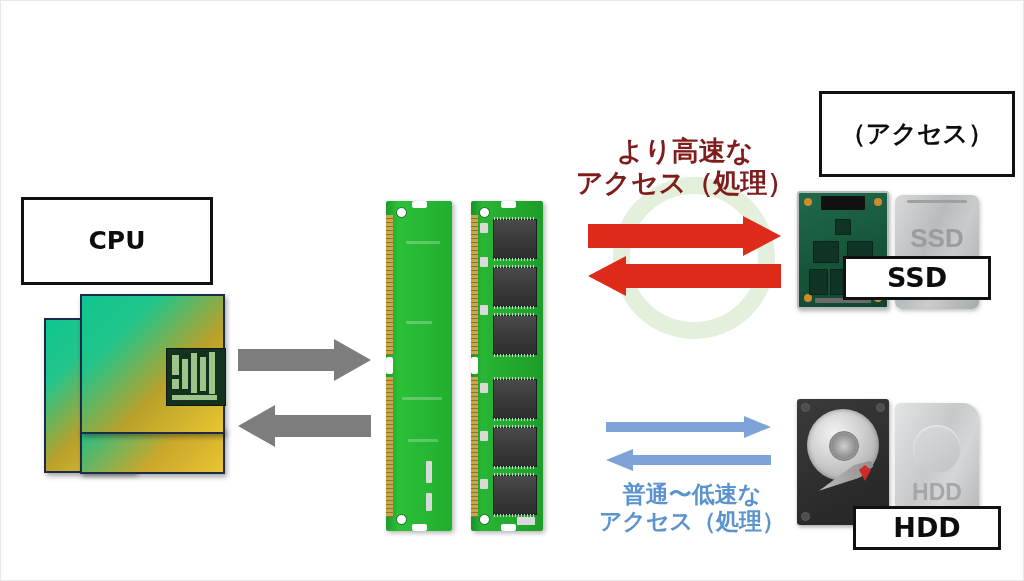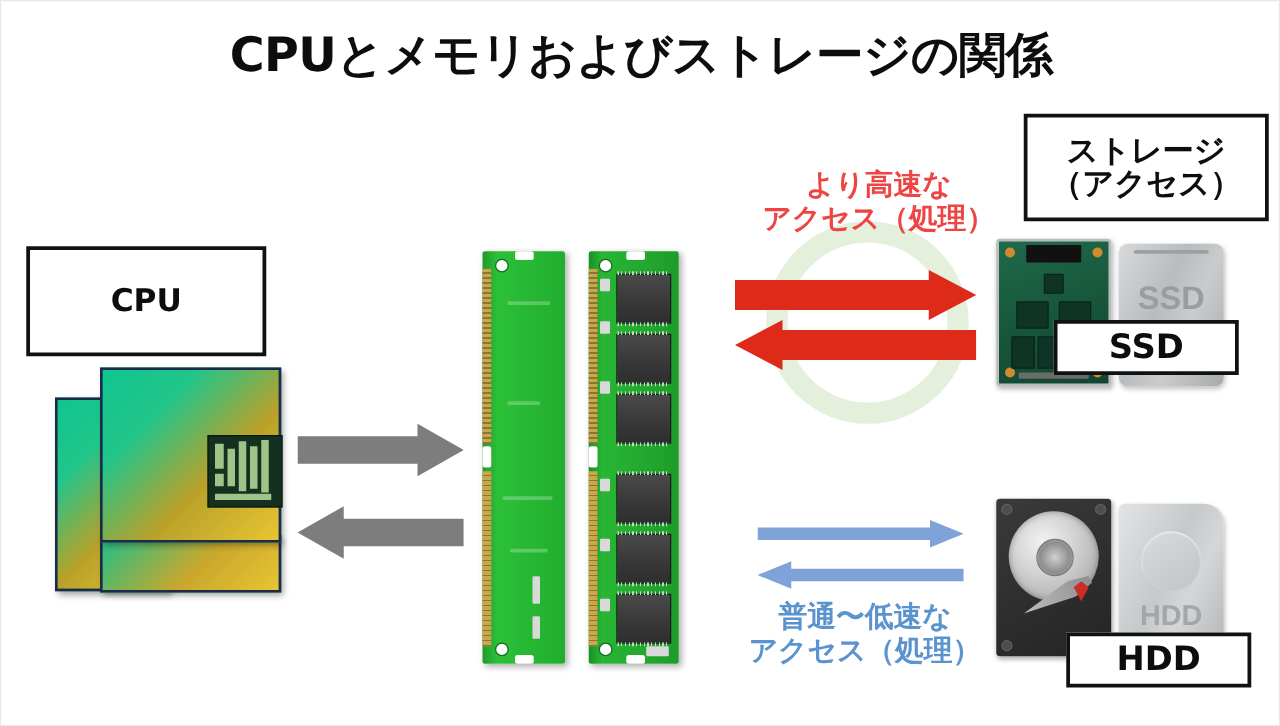--- a/index.html
+++ b/index.html
@@ -166,21 +166,21 @@
 
   
   .access-text {
     position: absolute;
     font-weight: bold;
     text-align: center;
     line-height: 1.18;
     font-family: "DejaVu Sans", "Liberation Sans", sans-serif;
     z-index: 25;
   }
-  #fast-access  { left: 584px; top: 134px; width: 236px; font-size: 23px; color: #ef4444; }
+  #fast-access  { left: 566px; top: 134px; width: 236px; font-size: 27px; color: #7f1d1d; }
   #slow-access  { left: 566px; top: 480px; width: 250px; font-size: 23px; color: #5b93cf; }
 
   
   .ssd-wrap { position: absolute; left: 790px; top: 190px; width: 210px; height: 120px; }
   .ssd-board {
     position: absolute; left: 6px; top: 0; width: 92px; height: 118px;
     background: linear-gradient(160deg,#1f6a4a 0%,#17553a 55%,#124430 100%);
     border: 2px solid #b9bcbd;
     border-radius: 3px;
     box-sizing: border-box;
@@ -251,21 +251,20 @@
     position:absolute; left:0; right:0; top:76px;
     text-align:center; font-size:23px; font-weight:bold; color:#a4a7a9;
     font-family: "Liberation Sans", sans-serif;
   }
 </style>
 </head>
 <body>
 
 <div id="stage">
 
-  <div class="title">CPUとメモリおよびストレージの関係</div>
 
   <div class="cpu-wrap">
     <div class="cpu-chip" id="cpu-chip-back"></div>
     <div class="cpu-chip" id="cpu-chip-bottom"></div>
     <div class="cpu-chip" id="cpu-chip-front">
       <div class="cpu-die">
         <i style="left:5px;  top:6px;  width:7px;  height:20px;"></i>
         <i style="left:5px;  top:30px; width:7px;  height:10px;"></i>
         <i style="left:15px; top:10px; width:6px;  height:30px;"></i>
         <i style="left:24px; top:4px;  width:6px;  height:40px;"></i>
@@ -405,17 +404,16 @@
       <div class="hdd-arm"></div>
       <div class="hdd-redmark"></div>
     </div>
   </div>
 
   <div class="labelbox" id="hdd-label">
     <span class="l1">HDD</span>
   </div>
 
   <div class="labelbox" id="storage-label">
-    <span class="l1">ストレージ</span>
     <span class="l2">（アクセス）</span>
   </div>
 
 </div>
 
 </body></html>

